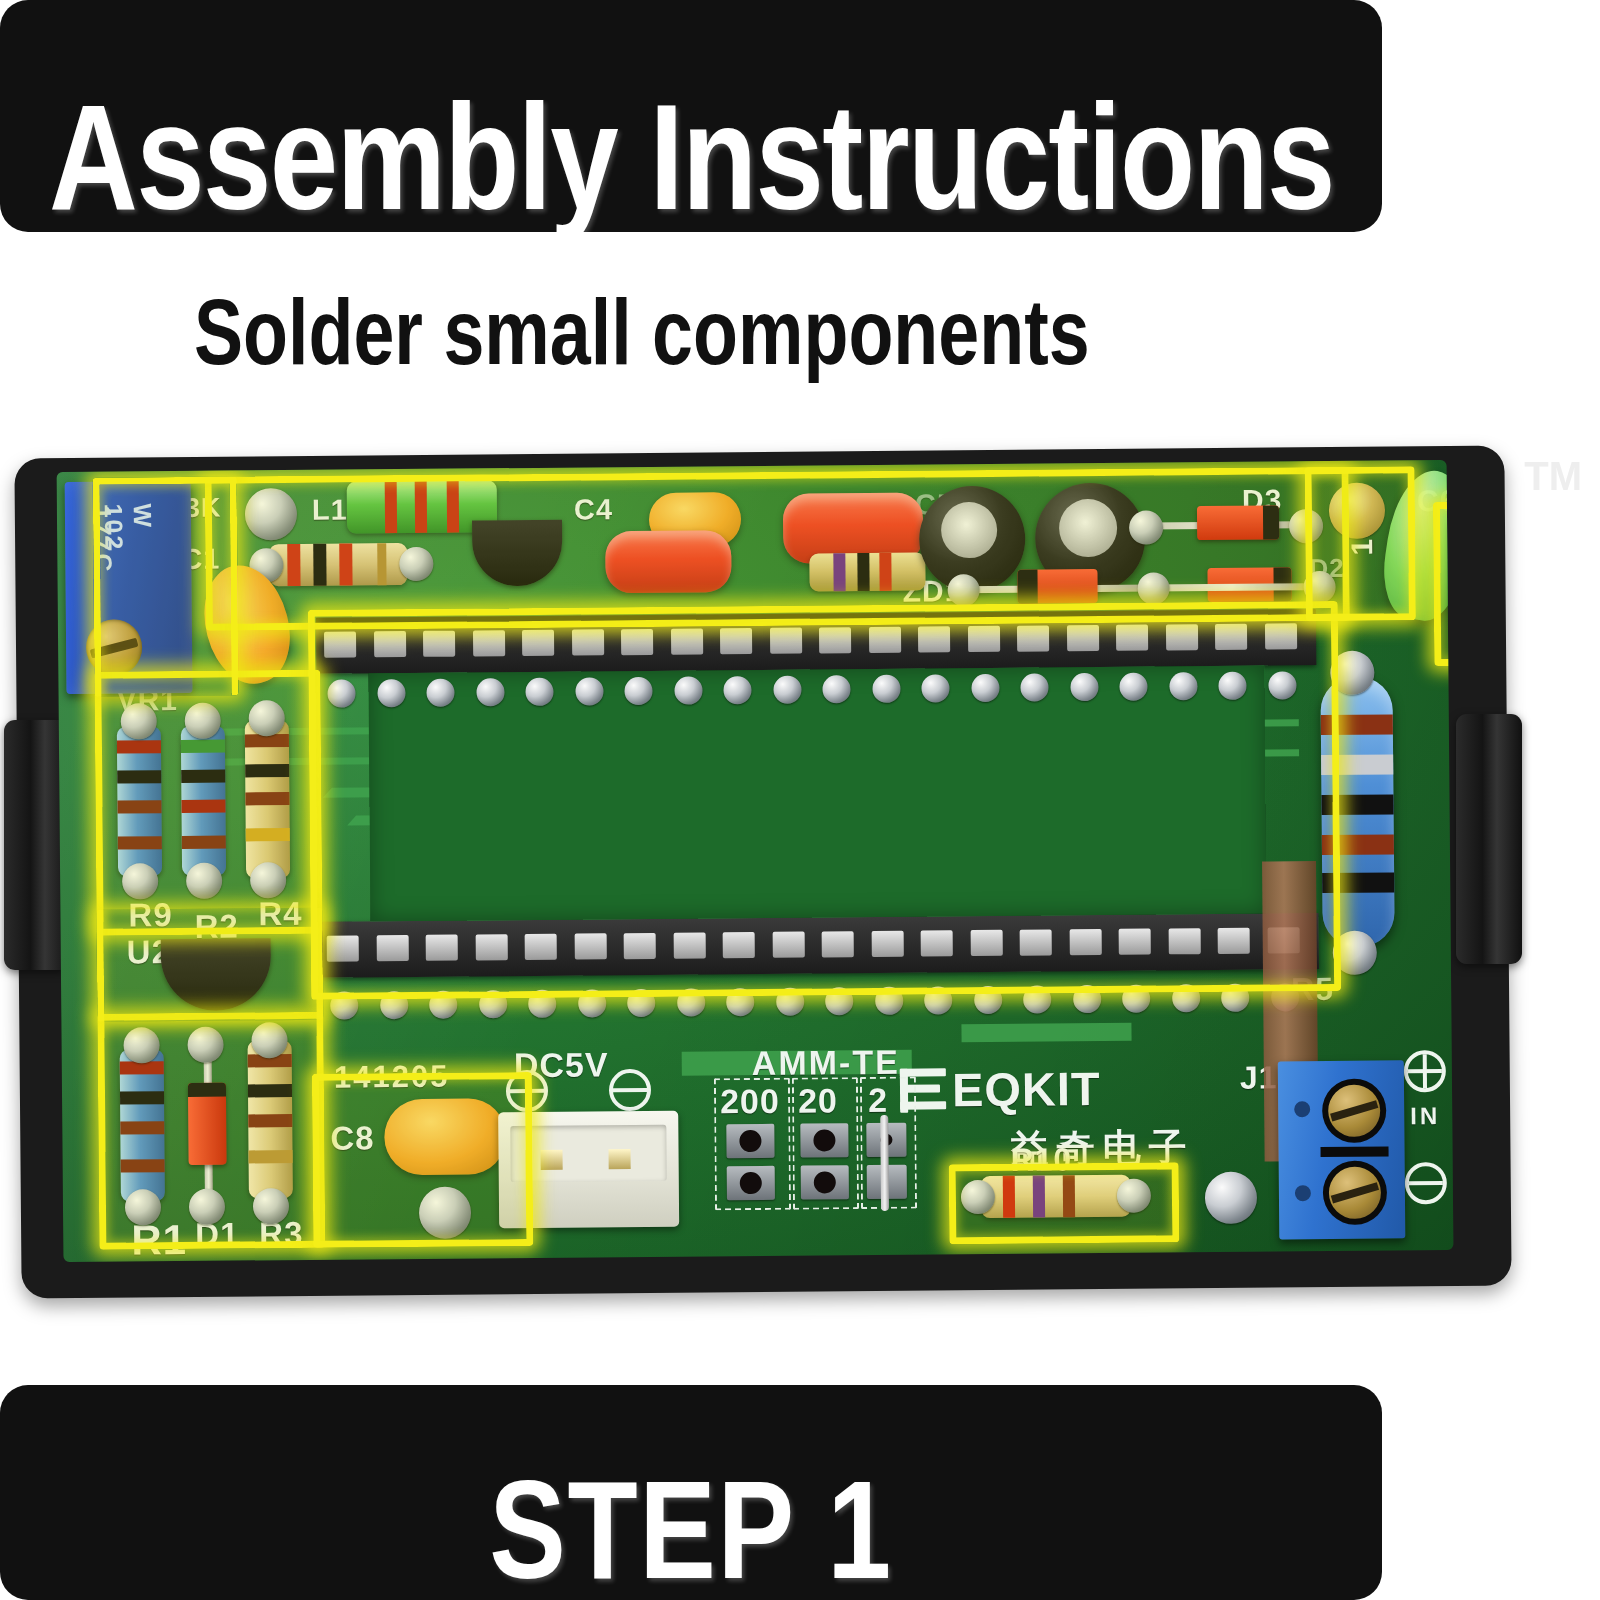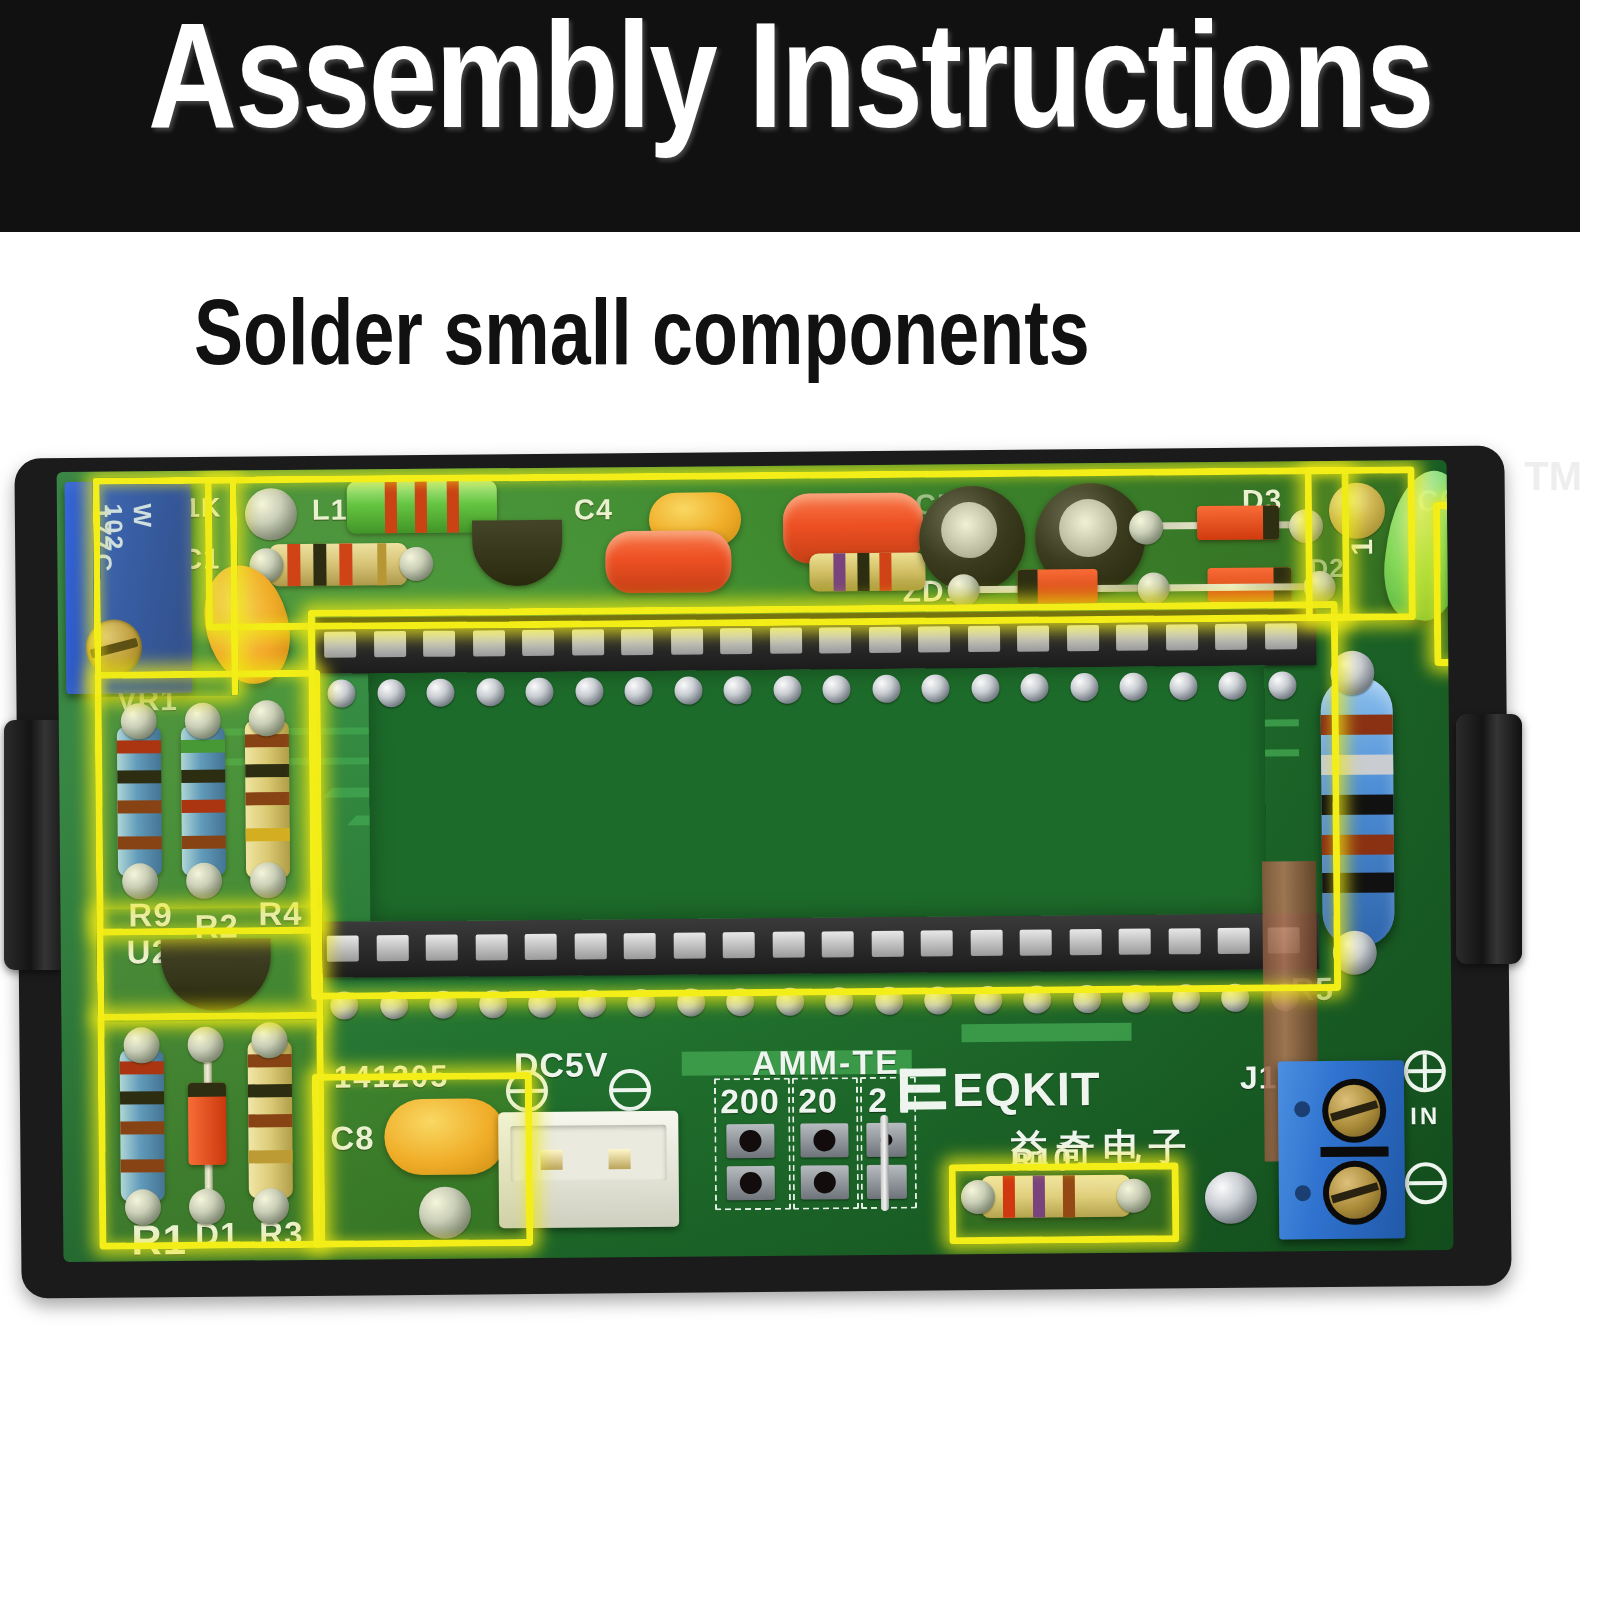--- a/index.html
+++ b/index.html
@@ -1,20 +1,20 @@
 <!DOCTYPE html>
 <html><head>
 <meta charset="utf-8">
 <style>
   html,body{margin:0;padding:0;background:#fff;}
   body{width:1600px;height:1600px;overflow:hidden;font-family:"Liberation Sans",sans-serif;}
   #stage{position:relative;width:1600px;height:1600px;background:#ffffff;overflow:hidden;}
 
   
-  .bar{position:absolute;left:0;width:1580px;background:#111111;display:flex;align-items:flex-start;justify-content:center;}
+  .bar{position:absolute;left:0;width:1382px;background:#111111;display:flex;align-items:flex-end;justify-content:center;border-radius:28px;}
   #header-bar{top:0;height:232px;}
   #footer-bar{top:1385px;height:215px;}
   .bar-text{
     color:#ffffff;font-weight:bold;line-height:1;
     font-family:"Liberation Sans",sans-serif;
     transform:scaleX(0.82);transform-origin:center center;white-space:nowrap;
     text-shadow:3px 3px 5px rgba(255,255,255,.22);
   }
   #title-text{font-size:150px;letter-spacing:-2px;}
   #step-text{font-size:140px;letter-spacing:2px;}
@@ -180,21 +180,21 @@
         <div class="trace" style="left:640px;top:374px;width:420px;height:10px;transform:skewX(42deg);"></div>
         <div class="trace" style="left:660px;top:402px;width:420px;height:10px;transform:skewX(42deg);"></div>
         <div class="trace" style="left:680px;top:430px;width:420px;height:10px;transform:skewX(42deg);"></div>
         <div class="trace" style="left:1110px;top:250px;width:9px;height:160px;"></div>
         <div class="trace" style="left:620px;top:585px;width:230px;height:24px;"></div>
         <div class="trace" style="left:900px;top:560px;width:170px;height:18px;"></div>
       </div>
 
       <div class="silk" style="left:492px;top:330px;font-size:30px;letter-spacing:3px;">18122FP171-27</div>
 
-      <div class="silk" style="left:128px;top:22px;font-size:27px;">1K</div>
+      <div class="silk" style="left:128px;top:22px;font-size:27px;">3K</div>
       <div class="silk" style="left:124px;top:72px;font-size:29px;">C1</div>
       <div class="silk" style="left:255px;top:24px;font-size:29px;">L1</div>
       <div class="silk" style="left:262px;top:72px;font-size:30px;">R8</div>
       <div class="silk" style="left:517px;top:26px;font-size:29px;">C4</div>
       <div class="silk" style="left:858px;top:24px;font-size:29px;opacity:.55;">C5</div>
       <div class="silk" style="left:1020px;top:24px;font-size:29px;">C6</div>
       <div class="silk" style="left:1005px;top:80px;font-size:30px;">5V1</div>
       <div class="silk" style="left:845px;top:110px;font-size:30px;">ZD1</div>
       <div class="silk" style="left:1185px;top:22px;font-size:30px;">D3</div>
       <div class="silk" style="left:1252px;top:92px;font-size:26px;opacity:.6;">D2</div>
@@ -575,14 +575,17 @@
         <div class="hl hl-fill" style="left:886px;top:700px;width:216px;height:66px;"></div>
 
         <div class="hl hl-fill" style="left:1376px;top:42px;width:72px;height:150px;"></div>
 
         <div class="hl hl-fill" style="left:1248px;top:6px;width:96px;height:140px;"></div>
       </div>
 
     </div>
   </div>
 
+  <div class="bar" id="footer-bar">
+    <div class="bar-text" id="step-text">STEP 1</div>
+  </div>
 
 </div>
 
 </body></html>

